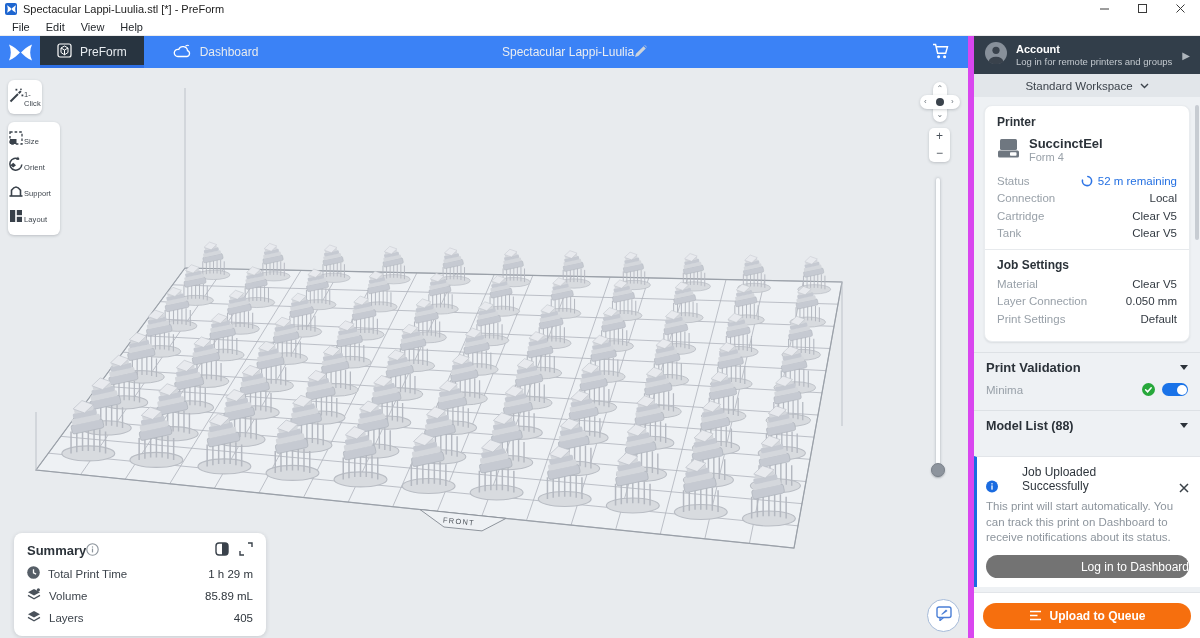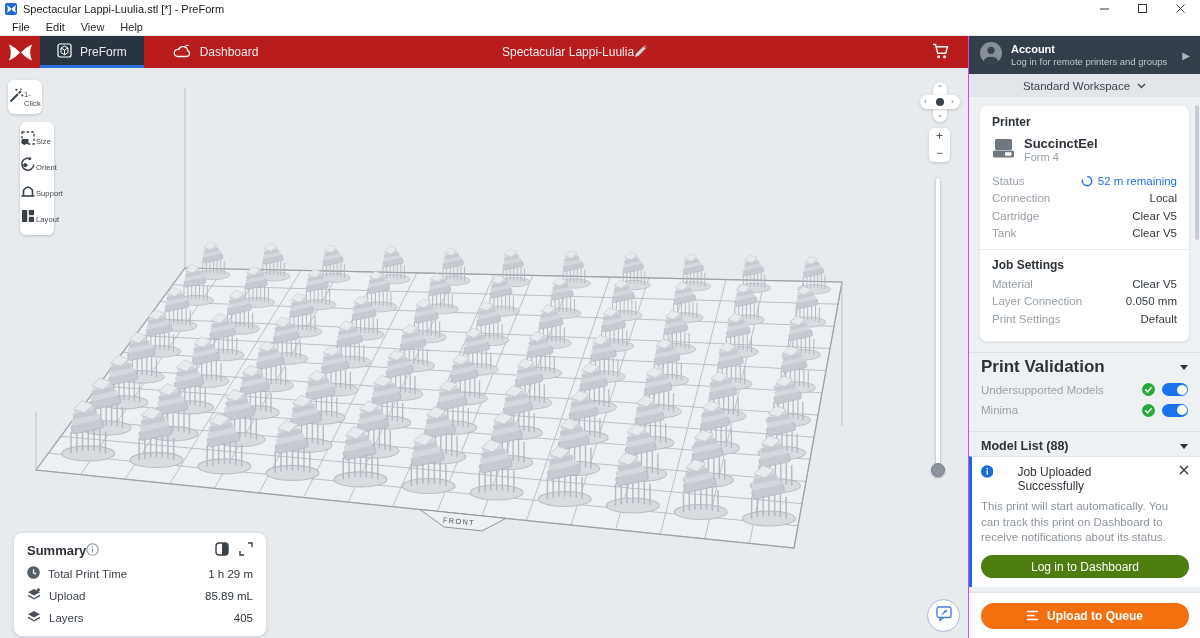--- a/index.html
+++ b/index.html
@@ -12,38 +12,38 @@
   .tb-controls{position:absolute;right:0;top:0;height:18px;display:flex}
   .tb-btn{width:38px;height:18px;display:flex;align-items:center;justify-content:center}
 
   
   .menubar{height:18px;background:#fff;display:flex;align-items:center;font-size:11px;color:#24282c;padding-left:4px;border-bottom:1px solid #ececec}
   .menu-item{padding:0 8px;cursor:default}
 
   
   .content{display:flex;height:602px}
   .left-col{width:968px;display:flex;flex-direction:column;position:relative}
-  .right-col{width:232px;display:flex;flex-direction:column;background:#eef1f4;border-left:1px solid #d946ef;position:relative}
+  .right-col{width:232px;display:flex;flex-direction:column;background:#eef1f4;border-left:6px solid #d946ef;position:relative}
 
   
-  .navbar{height:32px;background:#b91c1c;display:flex;align-items:stretch;position:relative;flex:0 0 auto}
+  .navbar{height:32px;background:#3b82f6;display:flex;align-items:stretch;position:relative;flex:0 0 auto}
   .logo{width:40px;display:flex;align-items:center;justify-content:center}
   .tab{display:flex;align-items:center;gap:8px;padding:0 17px;color:#e7ebef;font-size:12px;cursor:default}
   .tab.active{background:#283440;box-shadow:inset 0 -3px 0 #2e6fe4}
   .tab.dash{margin-left:12px}
   .nav-title{position:absolute;left:502px;top:0;height:32px;display:flex;align-items:center;gap:1px;color:#eaedf1;font-size:12px}
   .nav-cart{position:absolute;right:18px;top:7px}
 
   
   .viewport{flex:1;position:relative;background:#e8ebee;overflow:hidden}
   #scene-svg{position:absolute;left:0;top:0}
 
   .tool-card{position:absolute;background:#fff;border-radius:6px;box-shadow:0 1px 3px rgba(30,40,50,.22);display:flex;flex-direction:column;align-items:center}
   .tc1{left:8px;top:12px;width:34px;padding:5px 0 3px}
-  .tc2{left:20px;top:54px;width:34px;padding:5px 0 4px}
+  .tc2{left:8px;top:54px;width:52px;padding:5px 0 4px}
   .tool-item{display:flex;flex-direction:row;align-items:center;margin:3px 0;width:100%;cursor:default}
   .tool-label{font-size:7.5px;color:#3e454d;margin-top:2px;letter-spacing:.1px}
 
   .summary-card{position:absolute;left:14px;top:465px;width:252px;background:#fff;border-radius:8px;box-shadow:0 1px 4px rgba(30,40,50,.16);padding:9px 13px 11px}
   .summary-head{display:flex;align-items:center;gap:0;font-size:13px;font-weight:bold;color:#2c333a}
   .summary-head .sp{margin-left:auto;display:flex;gap:10px;align-items:center}
   .summary-row{display:flex;align-items:center;gap:8px;margin-top:7px;font-size:11.5px;color:#3d444c}
   .summary-row .val{margin-left:auto;color:#2f363d}
 
   .dpad{position:absolute;left:920px;top:14px;width:40px;height:40px}
@@ -83,24 +83,24 @@
 
   .sec-block{border-top:1px solid #dde1e5;padding:2px 12px 4px}
   .sec-head{display:flex;align-items:center;height:25px}
   .sec-head .tri{margin-left:auto;width:0;height:0;border-left:4px solid transparent;border-right:4px solid transparent;border-top:5px solid #2b3239}
   .pv-row{display:flex;align-items:center;height:20.5px;font-size:11.5px;color:#99a1a9}
   .pv-ctl{margin-left:auto;display:flex;align-items:center;gap:7px}
   .toggle{width:26px;height:13px;border-radius:7px;background:#1a73e8;position:relative}
   .toggle::after{content:"";position:absolute;right:1.5px;top:1.5px;width:10px;height:10px;border-radius:50%;background:#fff}
 
   .notification{background:#fff;border-left:3px solid #1a6be0;border-top:1px solid #e2e5e9;padding:8px 11px 9px 9px;flex:0 0 auto}
-  .notif-head{display:flex;align-items:flex-start;gap:24px;font-size:12px;color:#2e353c}
+  .notif-head{display:flex;align-items:flex-end;gap:24px;font-size:12px;color:#2e353c}
   .notif-close{margin-left:auto;display:flex;cursor:default}
   .notif-body{font-size:11.5px;color:#8d959d;line-height:1.36;margin-top:6px}
-  .login-btn{margin-top:9px;height:23px;border-radius:12px;background:#4d7c0f;color:#fff;font-size:12px;display:flex;align-items:center;justify-content:center;cursor:default}
+  .login-btn{margin-top:9px;height:23px;border-radius:12px;background:#737373;color:#fff;font-size:12px;display:flex;align-items:center;justify-content:flex-end;cursor:default}
   .upload-strip{height:46px;background:#fff;margin-top:5px;display:flex;align-items:center;justify-content:center;border-top:1px solid #e2e5e9;flex:0 0 auto}
   .upload-btn{width:208px;height:26px;border-radius:13px;background:#f66f0e;color:#fff;font-size:12px;font-weight:bold;display:flex;align-items:center;justify-content:center;gap:8px;cursor:default}
 
   .side-scrollbar{position:absolute;right:1px;top:69px;width:4px;height:135px;border-radius:2px;background:#c7ccd2;z-index:5}
 </style>
 </head>
 <body>
 
 <div class="titlebar">
   <span class="tb-icon">
@@ -420,21 +420,21 @@
           <span class="val">1 h 29 m</span>
         </div>
         <div class="summary-row">
           <span>
             <svg width="14" height="13" viewBox="0 0 14 13">
                 <path d="M7,1 L13,4.3 7,7.6 1,4.3 Z" fill="#4a525b"></path>
                 <path d="M1,7.4 L7,10.7 13,7.4" fill="none" stroke="#4a525b" stroke-width="1.3"></path>
                 <circle cx="11.4" cy="1.8" r="1.6" fill="#4a525b"></circle>
               </svg>
           </span>
-          <span>Upload</span>
+          <span>Volume</span>
           <span class="val">85.89 mL</span>
         </div>
         <div class="summary-row">
           <span>
             <svg width="14" height="13" viewBox="0 0 14 13">
                 <path d="M7,1 L13,4.3 7,7.6 1,4.3 Z" fill="#4a525b"></path>
                 <path d="M1,7.4 L7,10.7 13,7.4" fill="none" stroke="#4a525b" stroke-width="1.3"></path>
               </svg>
           </span>
           <span>Layers</span>
@@ -541,32 +541,22 @@
           <span class="val">0.050 mm</span>
         </div>
         <div class="info-row">
           <span>Print Settings</span>
           <span class="val">Default</span>
         </div>
       </div>
 
       <div class="sec-block">
         <div class="sec-head">
-          <span class="sec-title" style="font-size:17px">Print Validation</span>
+          <span class="sec-title" style="font-size:13px">Print Validation</span>
           <span class="tri"></span>
-        </div>
-        <div class="pv-row">
-          <span>Undersupported Models</span>
-          <span class="pv-ctl">
-            <svg width="13" height="13" viewBox="0 0 13 13">
-                <circle cx="6.5" cy="6.5" r="6.5" fill="#27a83b"></circle>
-                <path d="M3.6,6.8 l2,2 3.6,-4" fill="none" stroke="#fff" stroke-width="1.5" stroke-linecap="round"></path>
-              </svg>
-            <span class="toggle"></span>
-          </span>
         </div>
         <div class="pv-row">
           <span>Minima</span>
           <span class="pv-ctl">
             <svg width="13" height="13" viewBox="0 0 13 13">
                 <circle cx="6.5" cy="6.5" r="6.5" fill="#27a83b"></circle>
                 <path d="M3.6,6.8 l2,2 3.6,-4" fill="none" stroke="#fff" stroke-width="1.5" stroke-linecap="round"></path>
               </svg>
             <span class="toggle"></span>
           </span>

